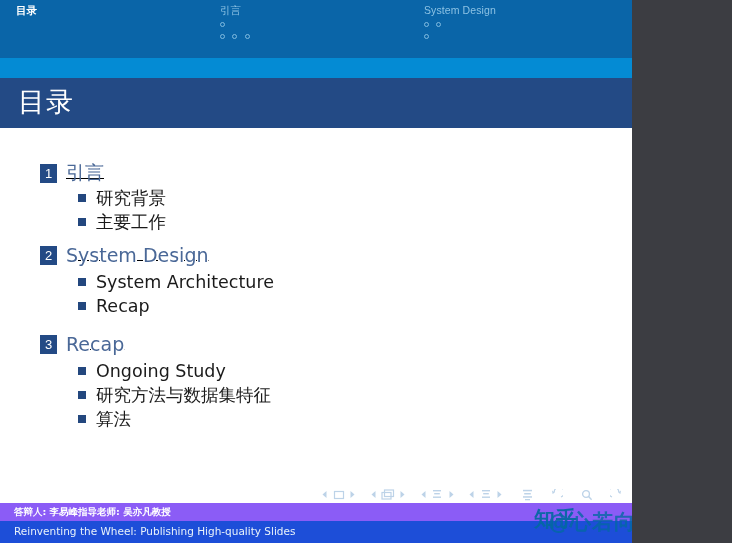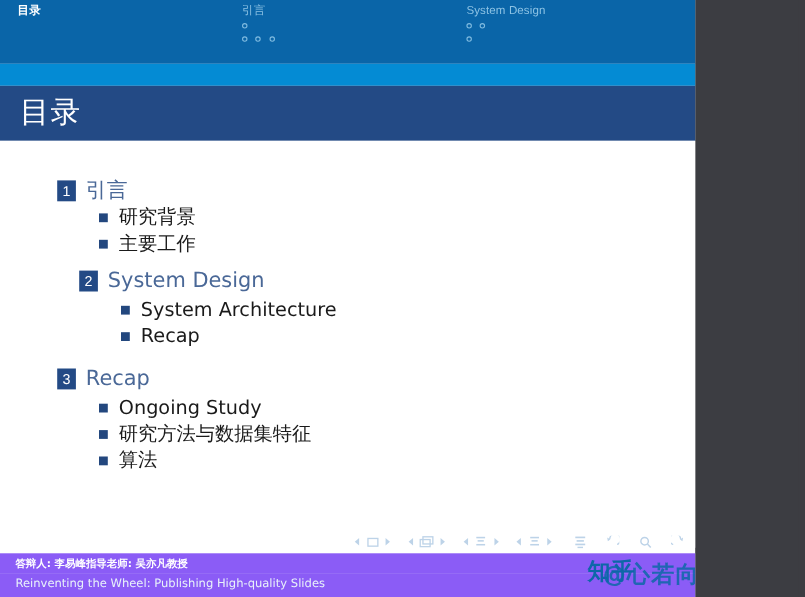--- a/index.html
+++ b/index.html
@@ -113,24 +113,25 @@
   #toc {
     position: absolute;
     left: 0;
     top: 128px;
     width: 726px;
     height: 370px;
     background: #ffffff;
   }
   .section {
     position: absolute;
-    left: 52px;
+    left: 40px;
+    text-decoration: underline;
   }
   #sec-0 { top: 32px; }
-  #sec-1 { top: 116px; margin-left: 20px; }
+  #sec-1 { top: 116px; }
   #sec-2 { top: 205px; }
 
   .sechead {
     position: relative;
     height: 26px;
     white-space: nowrap;
   }
   .secnum {
     display: inline-block;
     width: 17px;
@@ -213,21 +214,21 @@
     font-weight: bold;
     white-space: nowrap;
     font-family: "DejaVu Sans", "Liberation Sans", sans-serif;
   }
   #foot-bottom {
     position: absolute;
     left: 0;
     top: 521px;
     width: 726px;
     height: 22px;
-    background: #8b5cf6;
+    background: #1d4ed8;
   }
   #foot-bottom .ftext {
     position: absolute;
     left: 14px;
     top: 4px;
     color: #e8f2fa;
     font-size: 10.5px;
     white-space: nowrap;
     font-family: "DejaVu Sans", "Liberation Sans", sans-serif;
   }

